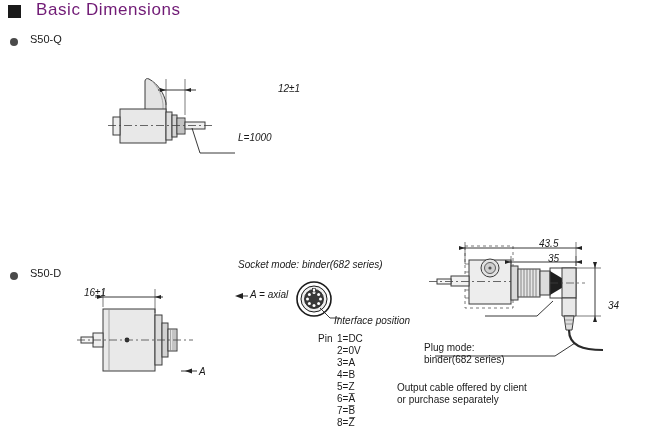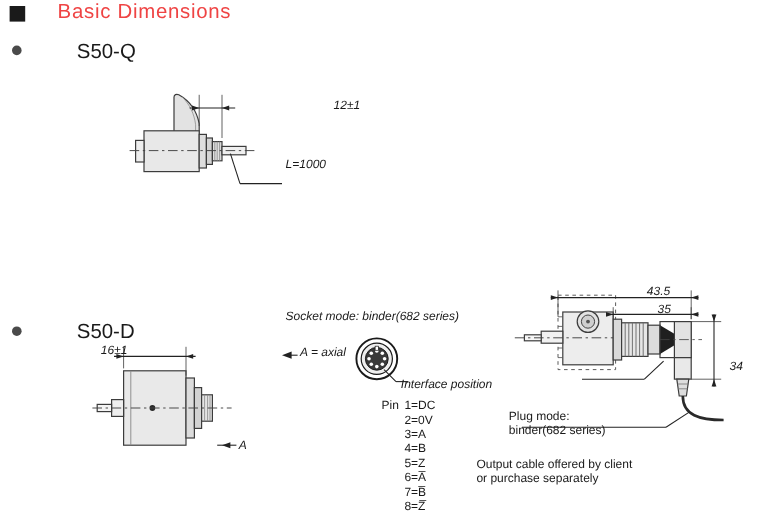--- a/index.html
+++ b/index.html
@@ -17,36 +17,35 @@
   }
   .abs { position: absolute; }
 
   
   #header-bullet {
     left: 8px; top: 5px;
     width: 13px; height: 13px;
     background: #1a1a1a;
   }
   #page-title {
-    left: 48px; top: 0px;
+    left: 36px; top: 0px;
     font-size: 17px;
     letter-spacing: 0.6px;
-    color: #ef4444;
+    color: #701a75;
   }
 
   
   .sec-bullet {
     width: 8px; height: 8px;
     border-radius: 50%;
     background: #4a4a4a;
   }
   .sec-label {
-    font-size: 17px;
-    color: #1a1a1a;
-    margin-left: 34px;
+    font-size: 11px;
+    color: #1a1a1a;
   }
 
   
   .dim-text {
     font-size: 10px;
     color: #1a1a1a;
     white-space: nowrap;
     font-style: italic;
   }
   .note-text {

